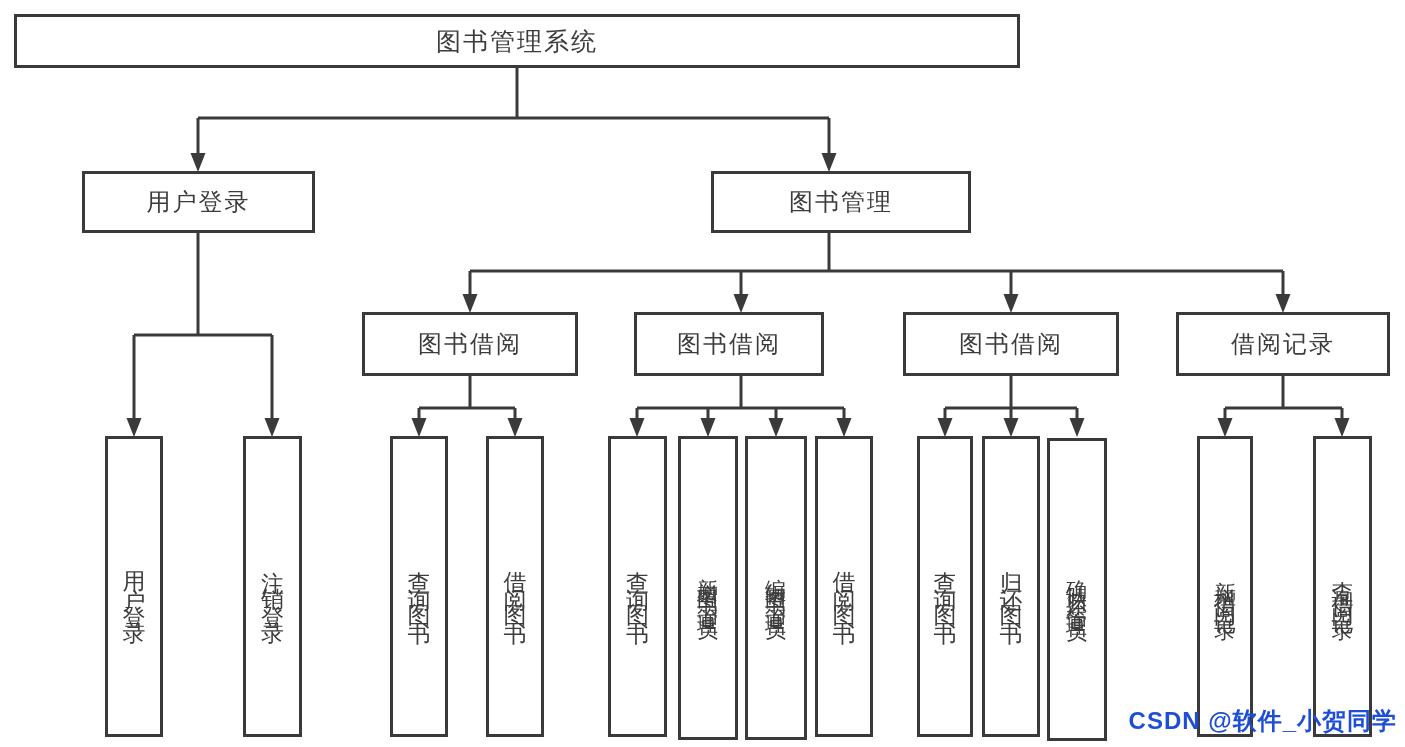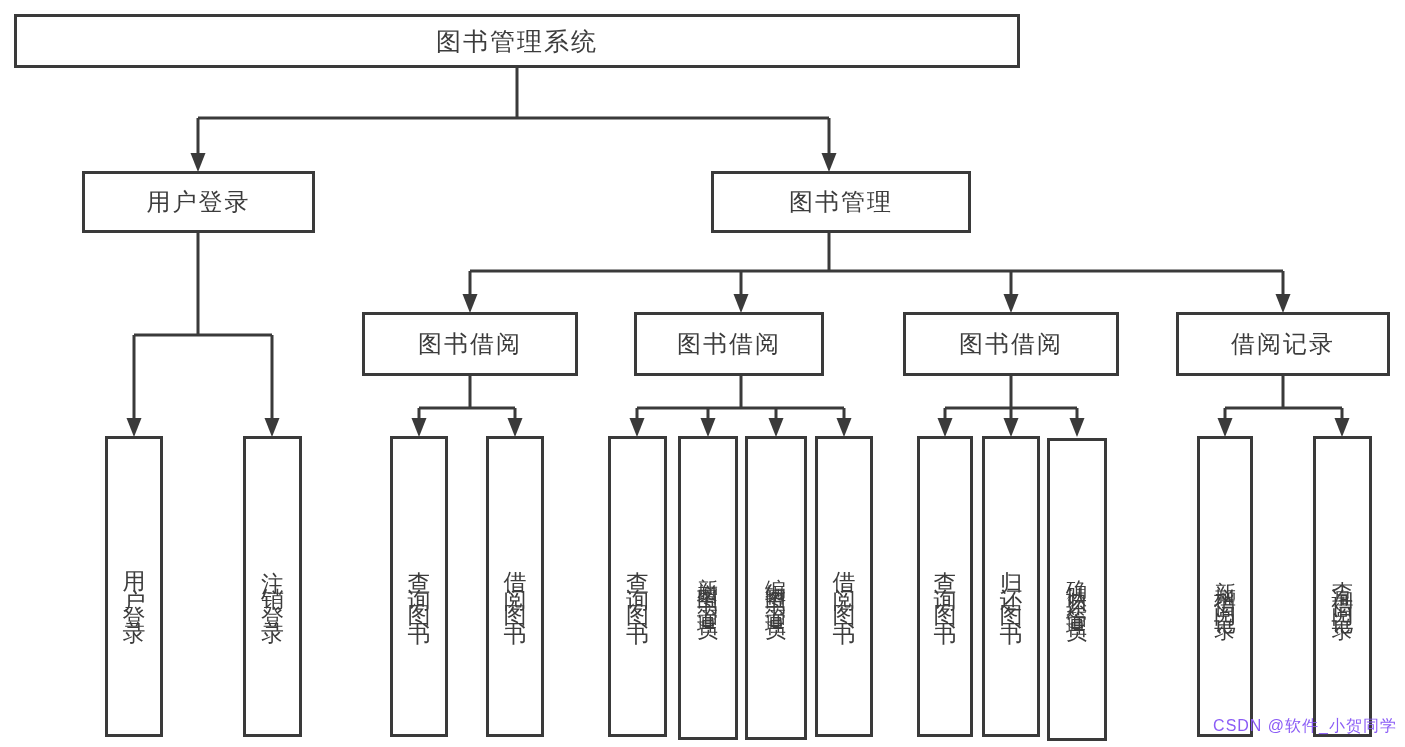--- a/index.html
+++ b/index.html
@@ -40,24 +40,25 @@
     letter-spacing: 17px;
     line-height: 1;
   }
   .vbox.v6 { font-size: 22px; letter-spacing: 8px; }
   .vbox.v9 { font-size: 21px; letter-spacing: 6px; }
   .vbox span { display: inline-block; }
   #watermark {
     position: absolute;
     right: 8px;
     bottom: 10px;
-    font-size: 16px;
-    color: #8b5cf6;
+    font-size: 24px;
+    color: #1d4ed8;
     letter-spacing: 1px;
     white-space: nowrap;
+    font-weight: bold;
   }
 </style>
 </head>
 <body>
 
 <div id="canvas">
 
   <svg id="connector-svg" width="1405" height="747" viewBox="0 0 1405 747" xmlns="http://www.w3.org/2000/svg">
     <g stroke="#3a3a3a" stroke-width="3" fill="none">
       <path d="M517 68 V118 M198 118 H829 M198 118 V154 M829 118 V154

